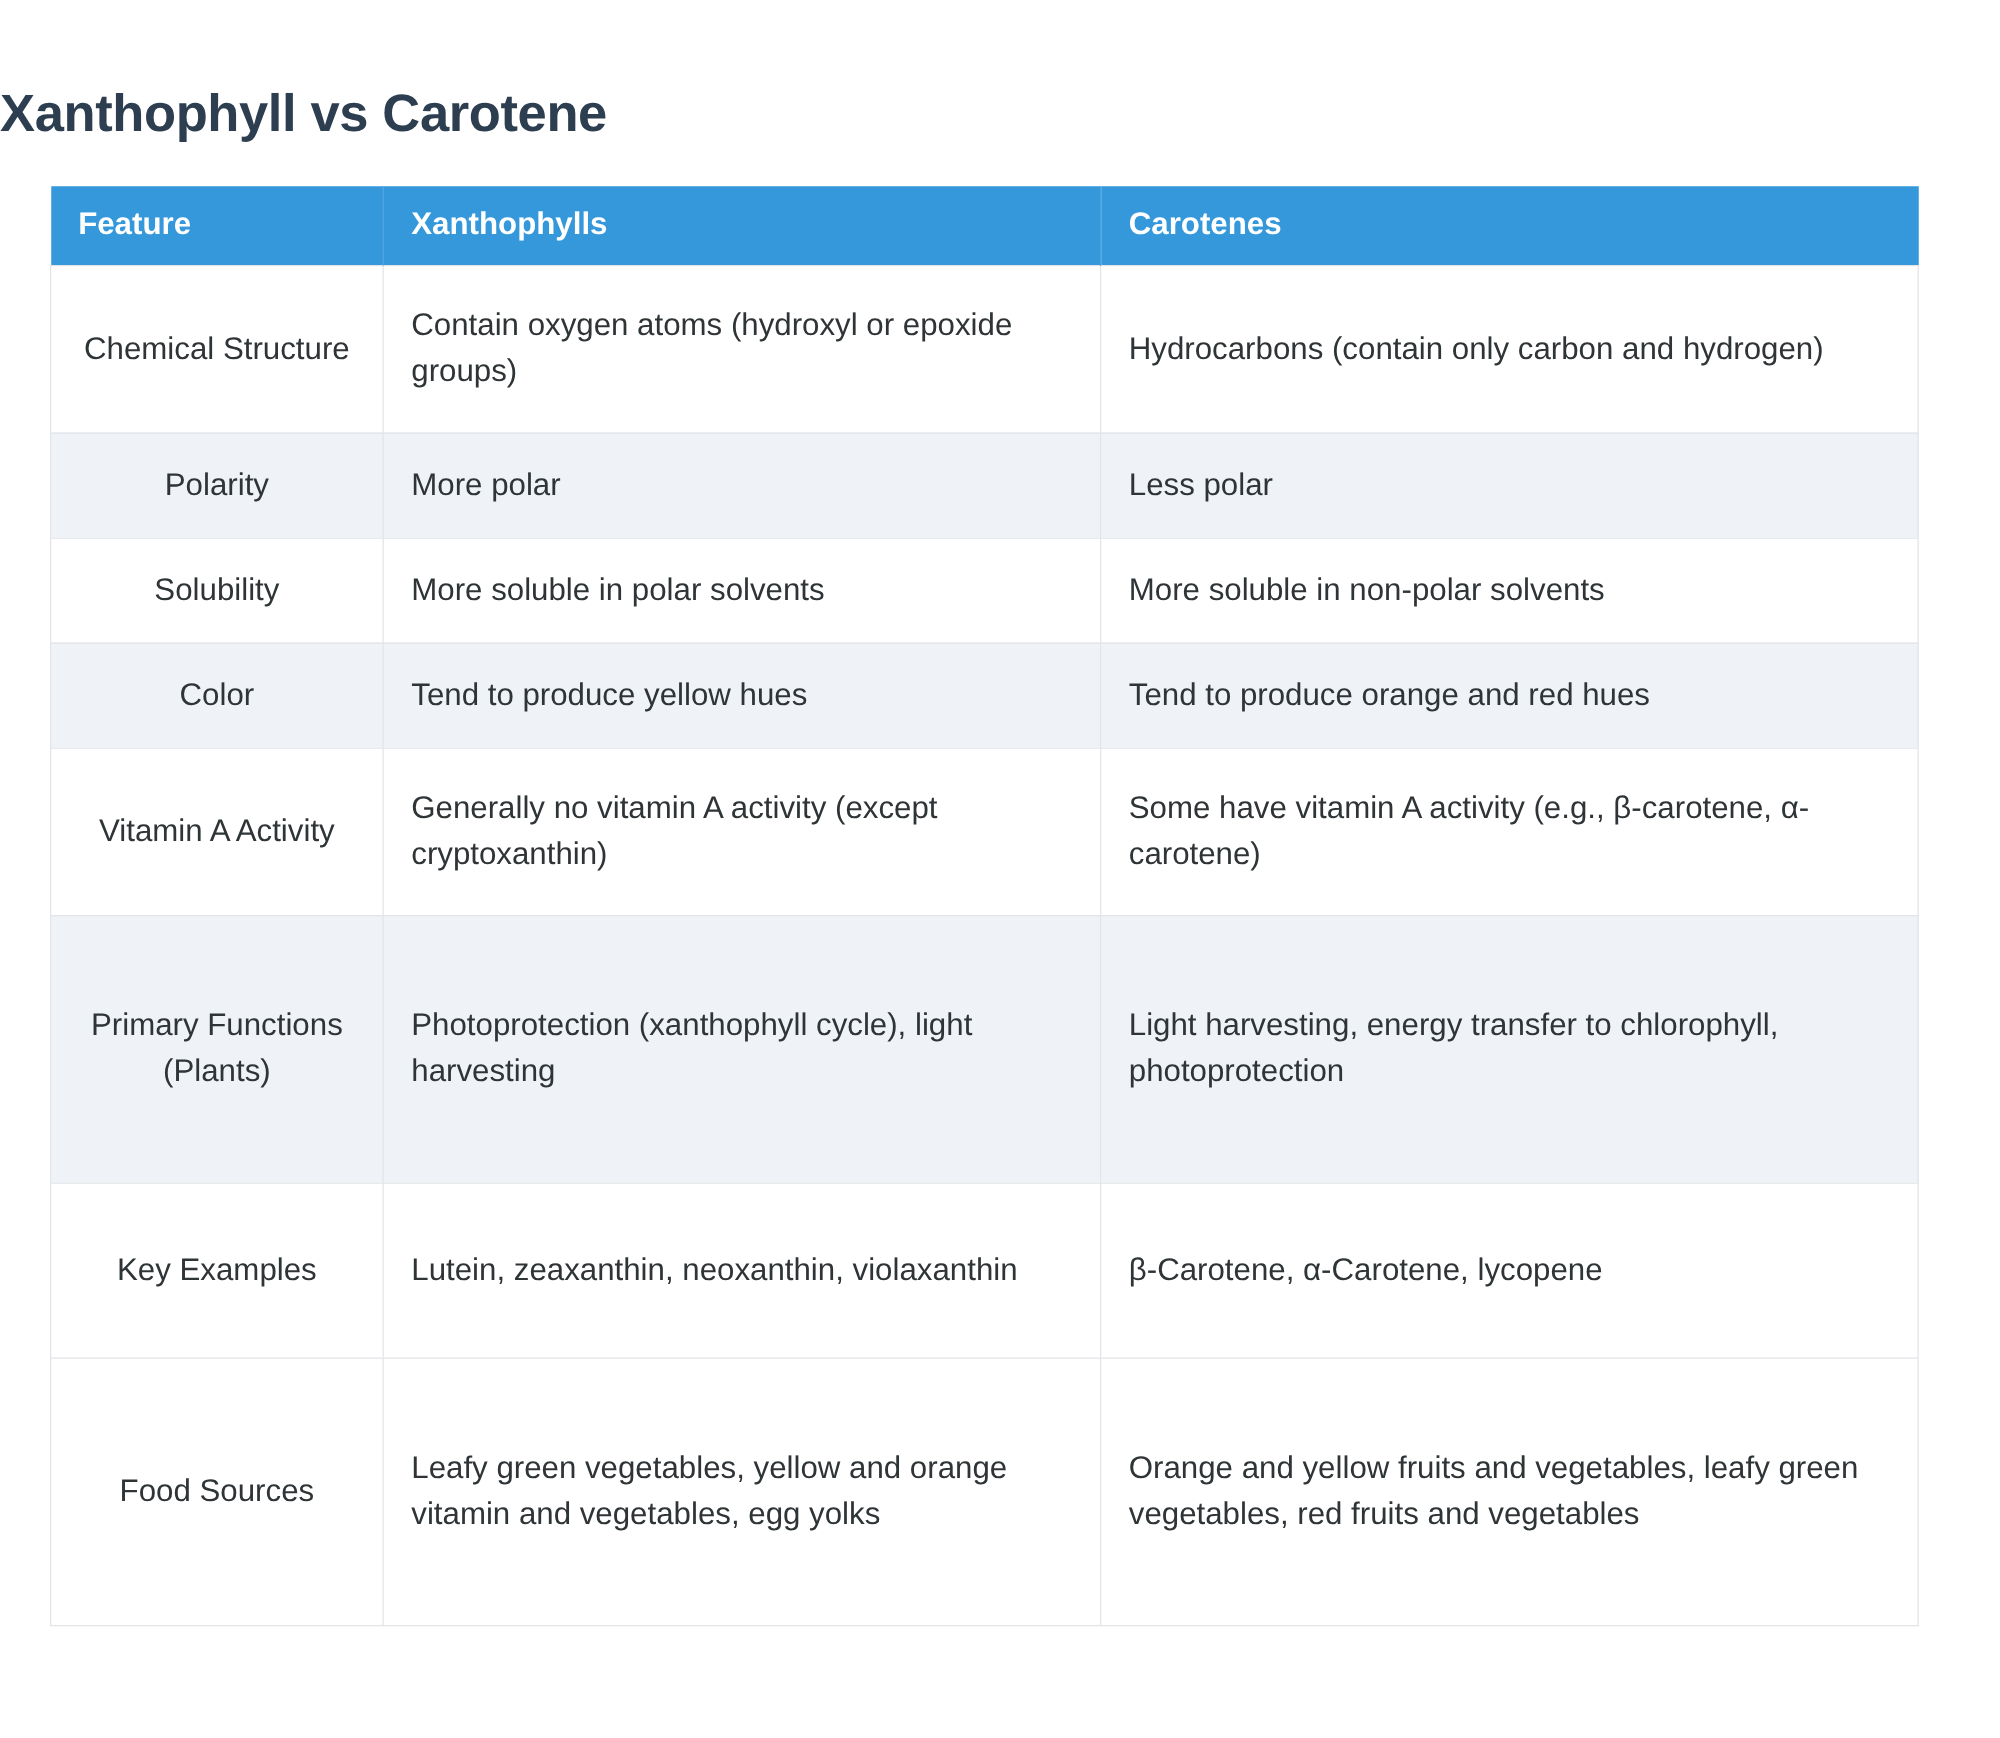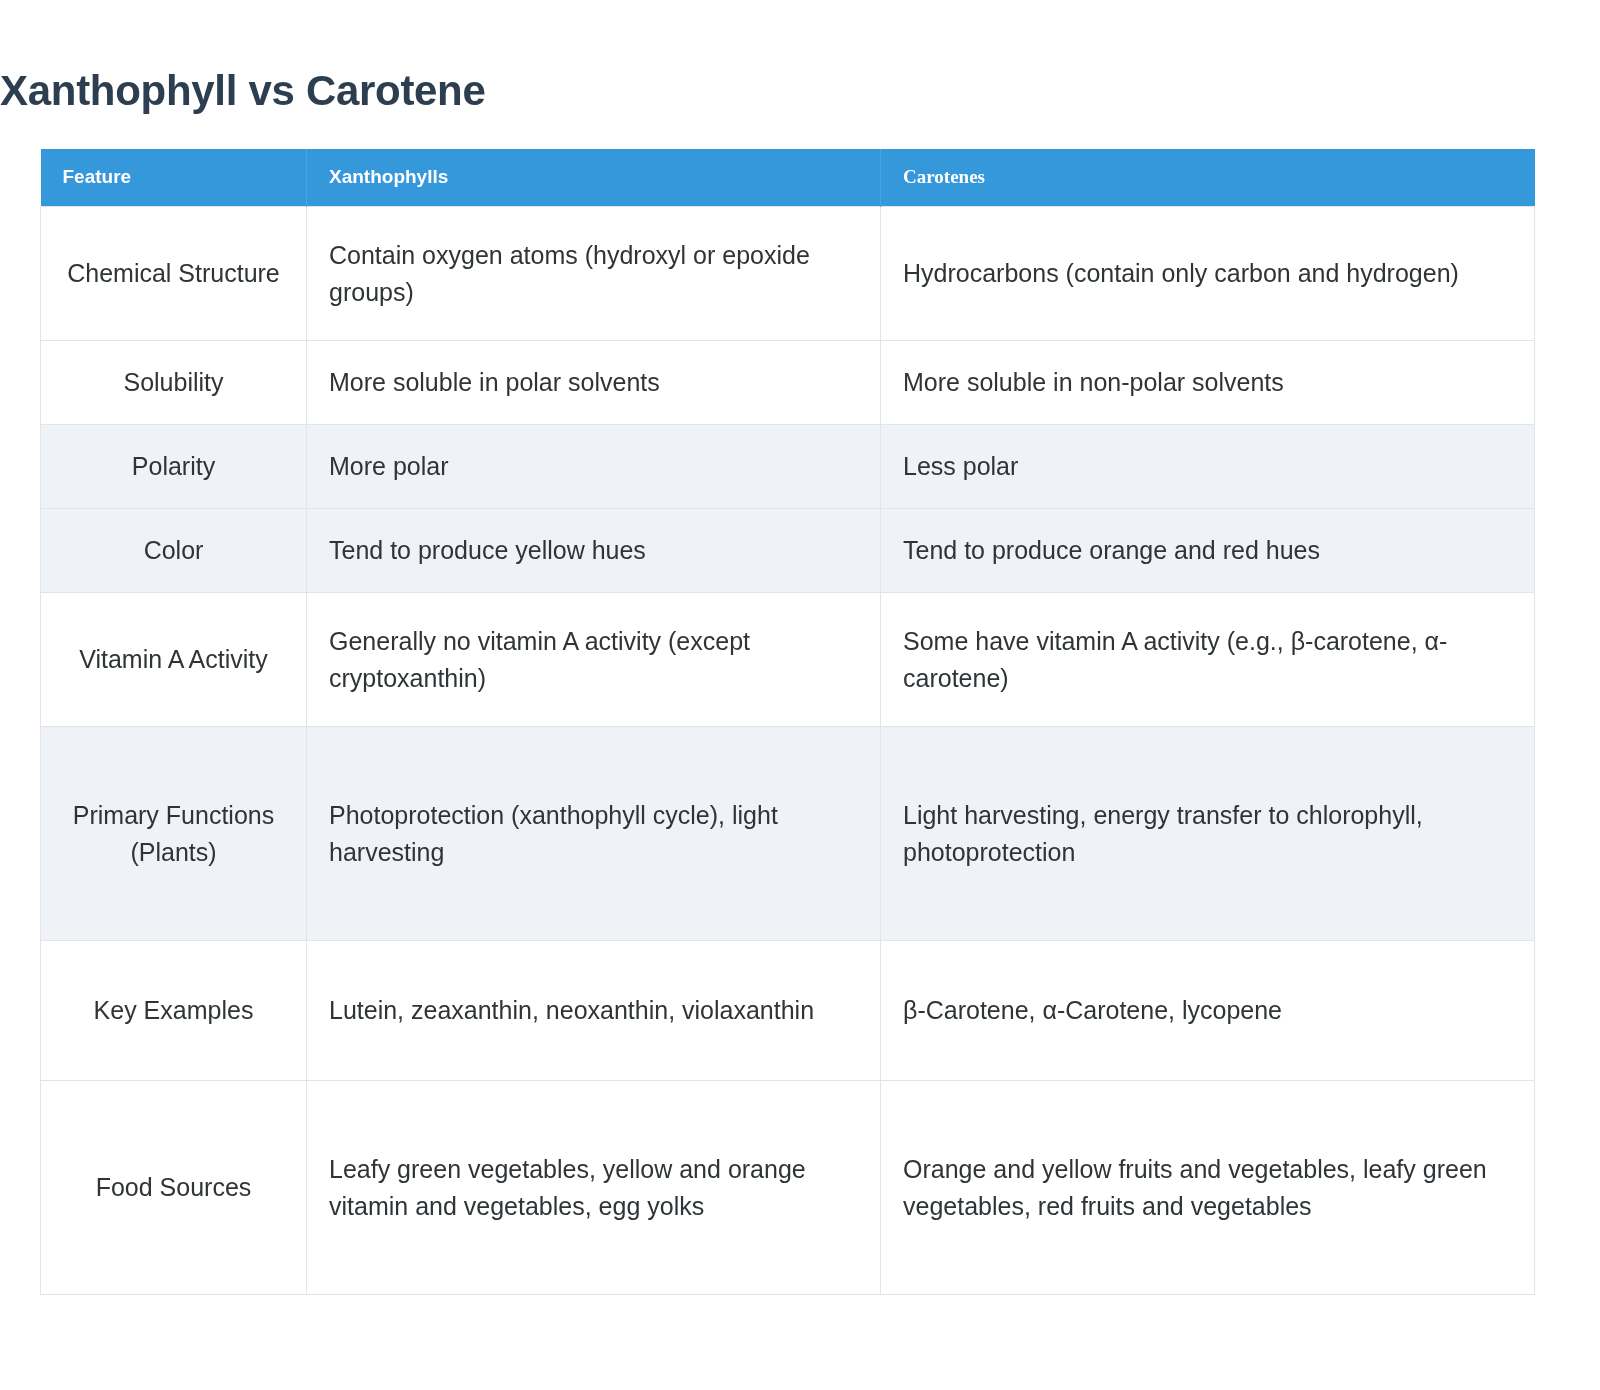--- a/index.html
+++ b/index.html
@@ -46,32 +46,31 @@
   }
 
   table.compare col.c0 { width: 266px; }
   table.compare col.c1 { width: 574px; }
   table.compare col.c2 { width: 654px; }
 
   table.compare thead th {
     background: #3498db;
     color: #ffffff;
     font-weight: bold;
-    font-size: 19px;
+    font-size: 25px;
     text-align: left;
     vertical-align: bottom;
     padding: 16px 22px 18px 22px;
     height: 58px;
     border: none;
     border-right: 1px solid #4ba3e0;
     box-sizing: border-box;
   }
   table.compare thead th:last-child {
     border-right: none;
-    font-family: Liberation Serif, serif;
   }
 
   table.compare tbody td {
     border: 1px solid #e2e4e7;
     padding: 18px 22px;
     vertical-align: middle;
     line-height: 1.47;
     color: #2f3437;
     background: #ffffff;
     box-sizing: border-box;
@@ -114,30 +113,30 @@
         </tr>
       </thead>
       <tbody>
 
         <tr class="h2">
           <td class="feature">Chemical Structure</td>
           <td>Contain oxygen atoms (hydroxyl or epoxide groups)</td>
           <td>Hydrocarbons (contain only carbon and hydrogen)</td>
         </tr>
 
+        <tr class="h1 alt">
+          <td class="feature">Polarity</td>
+          <td>More polar</td>
+          <td>Less polar</td>
+        </tr>
+
         <tr class="h1">
           <td class="feature">Solubility</td>
           <td>More soluble in polar solvents</td>
           <td>More soluble in non-polar solvents</td>
-        </tr>
-
-        <tr class="h1 alt">
-          <td class="feature">Polarity</td>
-          <td>More polar</td>
-          <td>Less polar</td>
         </tr>
 
         <tr class="h1 alt">
           <td class="feature">Color</td>
           <td>Tend to produce yellow hues</td>
           <td>Tend to produce orange and red hues</td>
         </tr>
 
         <tr class="h2">
           <td class="feature">Vitamin A Activity</td>

